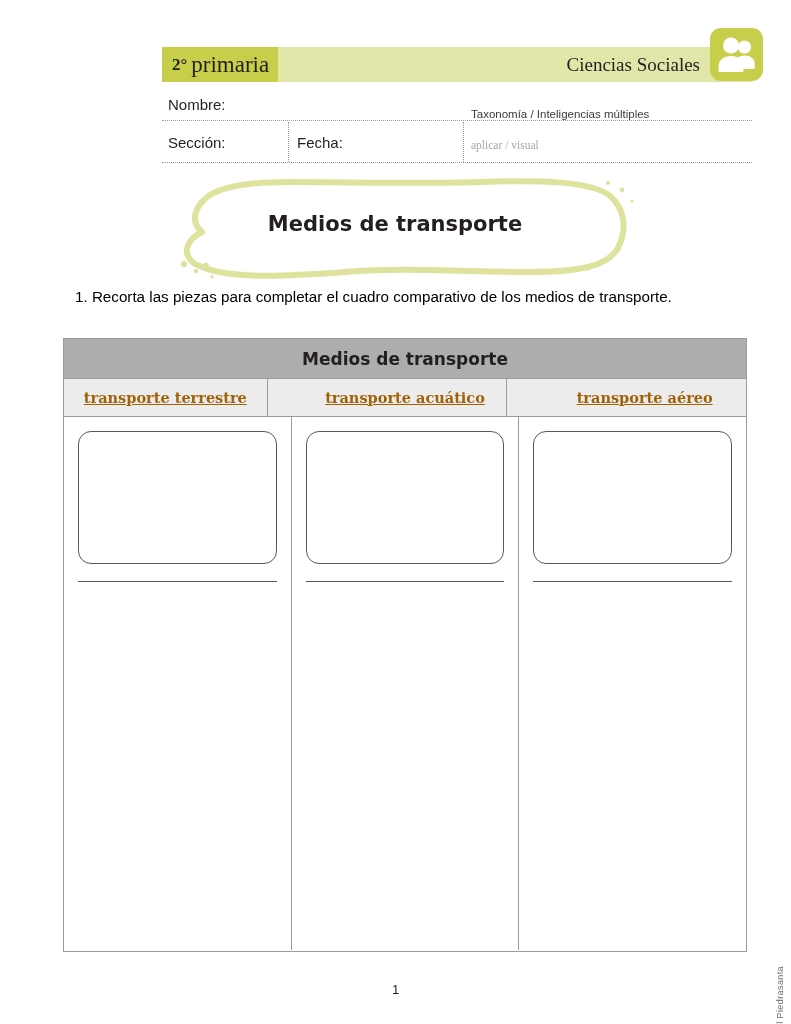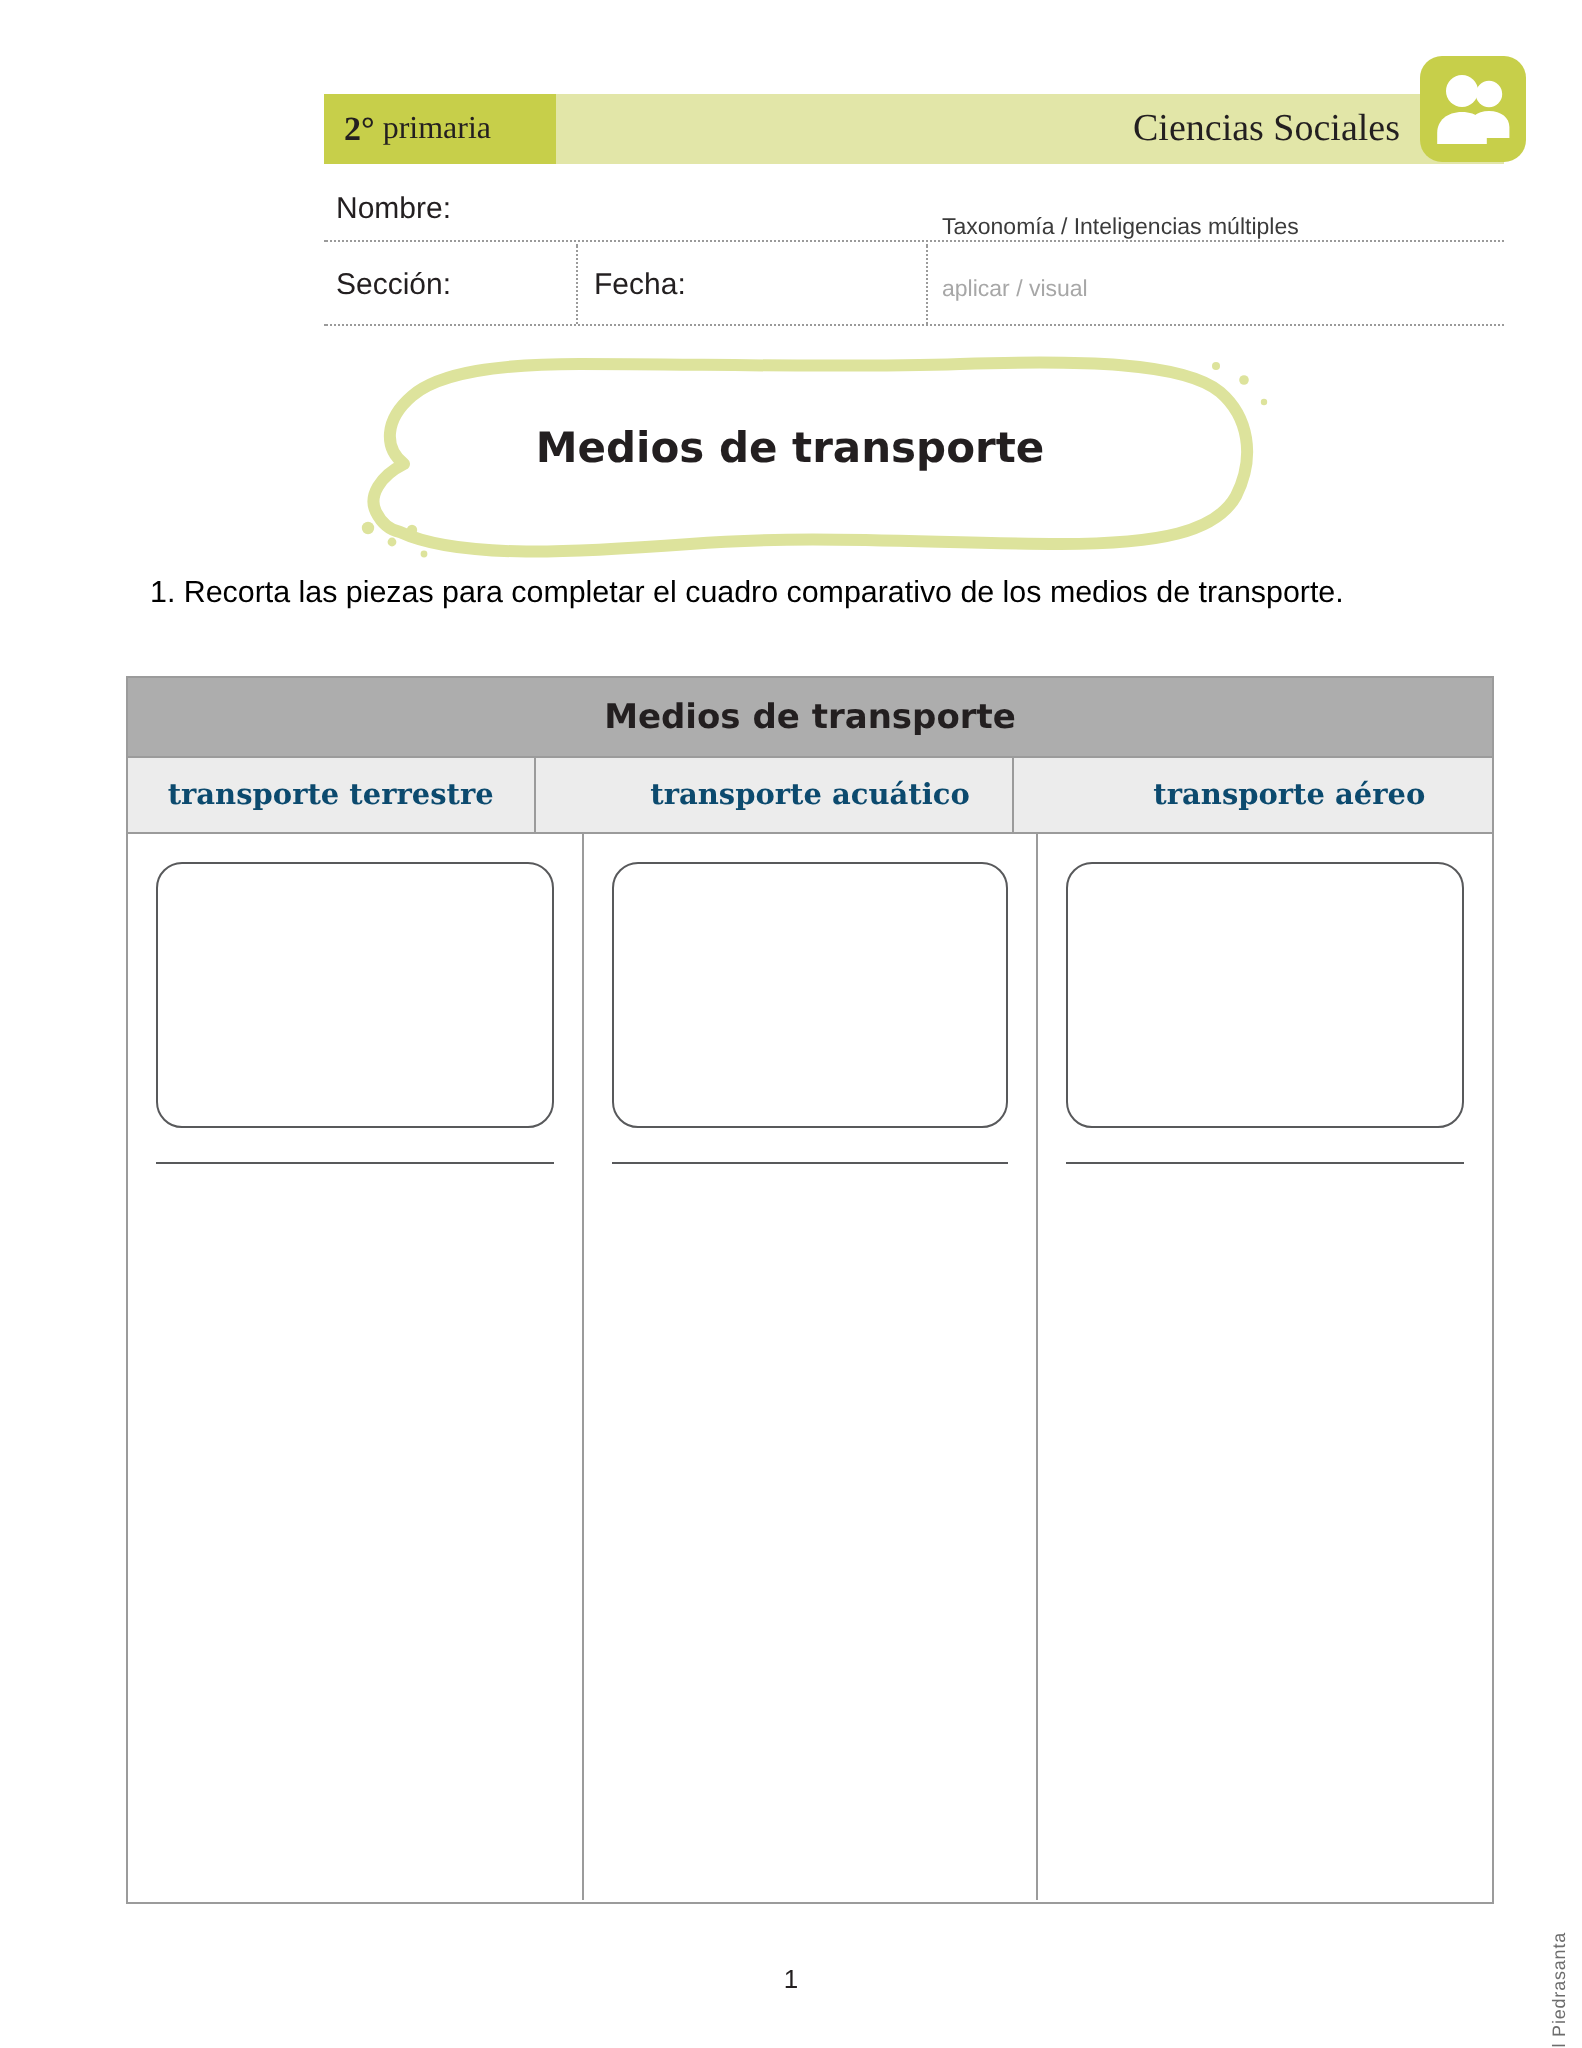--- a/index.html
+++ b/index.html
@@ -88,21 +88,21 @@
     box-sizing: border-box;
   }
   #grade-badge .num {
     font-family: "Liberation Serif", serif;
     font-weight: bold;
     font-size: 17px;
     color: #231f20;
   }
   #grade-badge .lvl {
     font-family: "Liberation Serif", serif;
-    font-size: 16px;
+    font-size: 23px;
     color: #231f20;
     margin-left: 4px;
   }
   #subject-title {
     position: absolute;
     left: 430px;
     top: 47px;
     width: 270px;
     height: 21px;
     line-height: 35px;
@@ -143,20 +143,21 @@
     position: absolute;
     left: 471px; top: 108px;
     font-size: 11.5px;
     color: #3b3b3b;
   }
   #tax-line2 {
     position: absolute;
     left: 471px; top: 139px;
     font-size: 11.5px;
     color: #a7a7a7;
+    font-family: Liberation Serif, serif;
   }
 
   
   #title-wrap {
     position: absolute;
     left: 140px;
     top: 168px;
     width: 510px;
     height: 120px;
   }
@@ -215,22 +216,23 @@
     box-sizing: border-box;
   }
   #table-subhead .col {
     flex: 1 1 0;
     display: flex;
     align-items: center;
     justify-content: center;
     font-family: "DejaVu Serif", serif;
     font-weight: bold;
     font-size: 14.5px;
-    color: #0c4a6e;
-    box-sizing: border-box;
+    color: #a16207;
+    box-sizing: border-box;
+    text-decoration: underline;
   }
   #table-subhead .col + .col { border-left: 1px solid #9b9b9b; padding-left: 36px; }
 
   #table-body {
     display: flex;
     height: 533px;
     box-sizing: border-box;
   }
   #table-body .cell {
     flex: 1 1 0;

